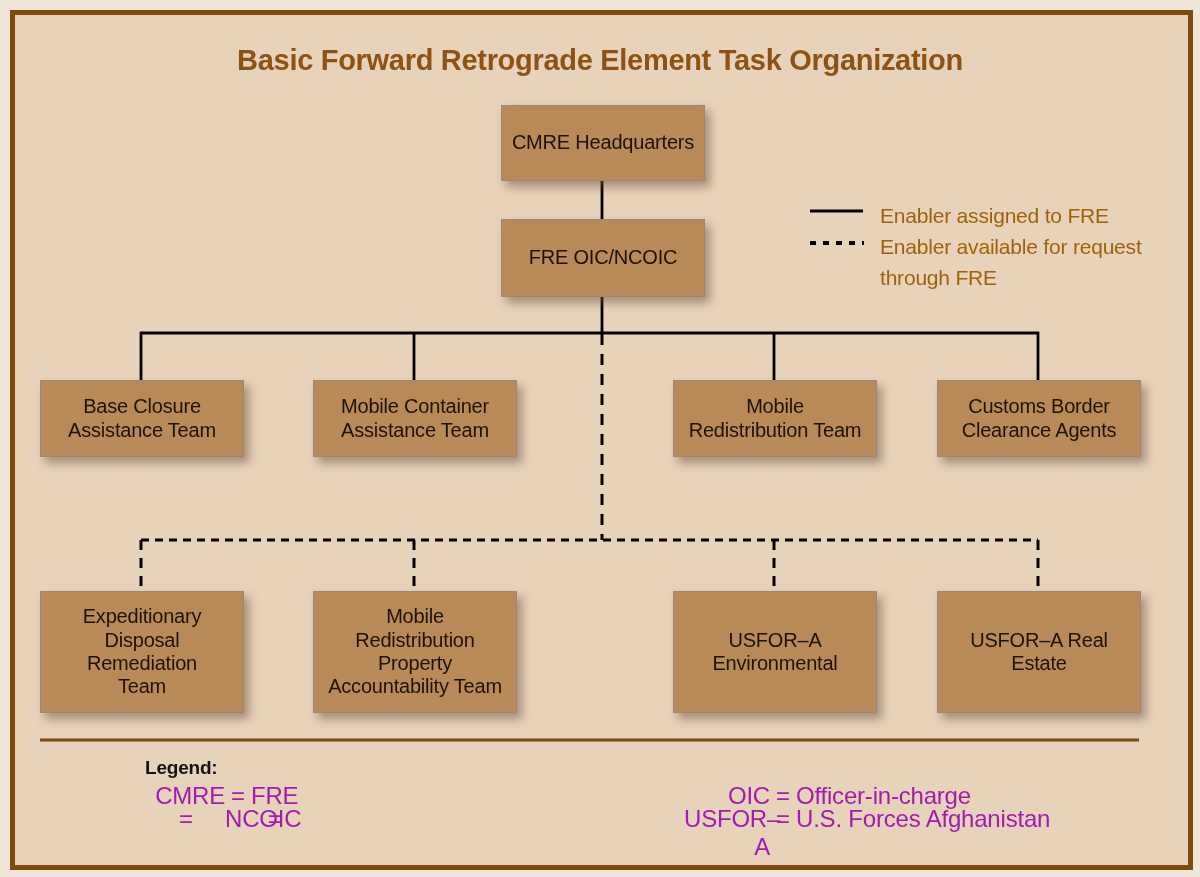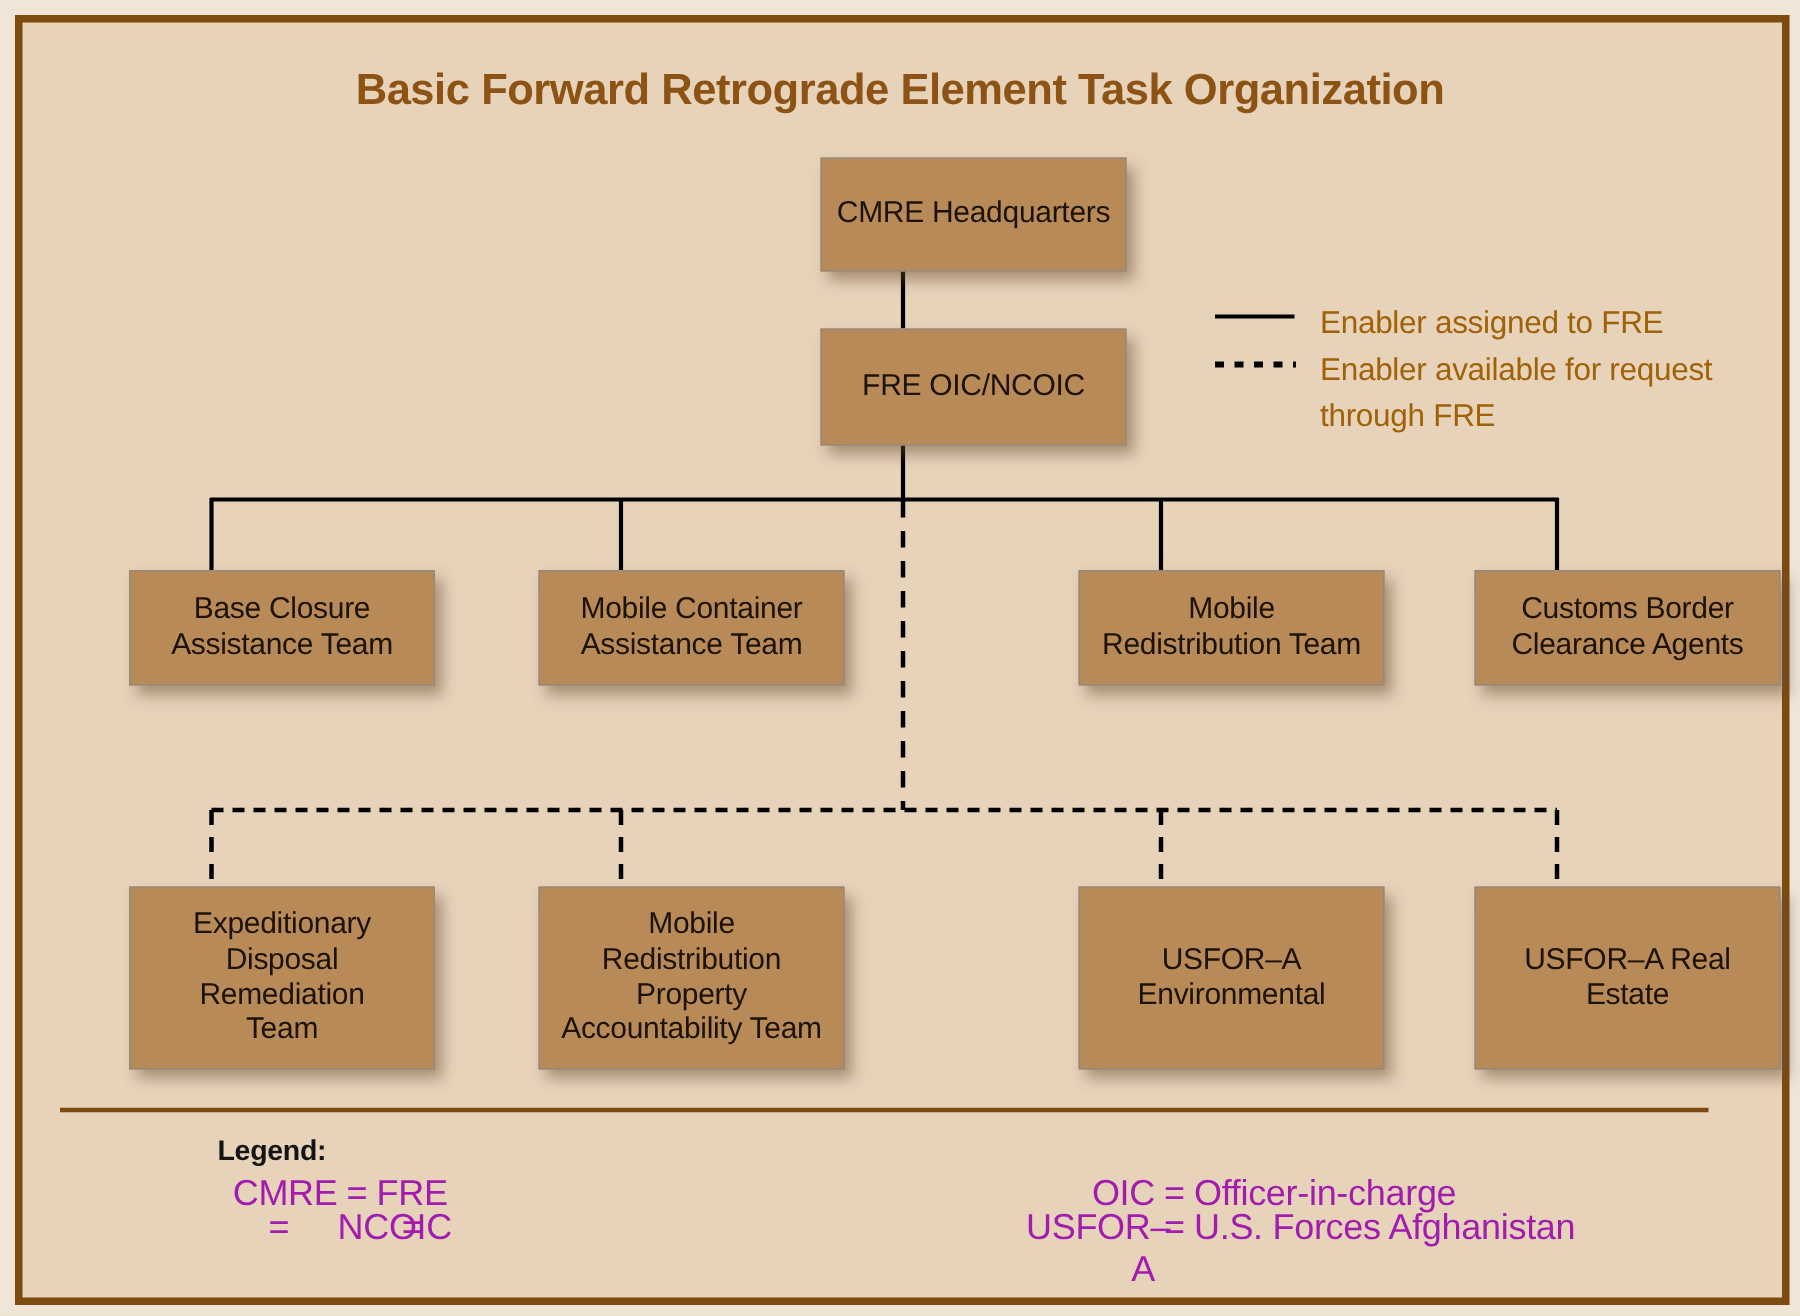--- a/index.html
+++ b/index.html
@@ -7,21 +7,21 @@
   .stage{position:relative;width:1200px;height:877px;background:#f0e5d7;overflow:hidden;
          -webkit-font-smoothing:antialiased;}
   .frame{position:absolute;left:10px;top:10px;width:1183px;height:860px;box-sizing:border-box;
          border:5px solid #7d4b10;background:#e7d2ba;}
   .page-title{position:absolute;left:0;right:0;top:44px;text-align:center;
          font-size:29px;font-weight:bold;letter-spacing:-0.3px;color:#8d5314;}
   .obox{position:absolute;background:#b78a58;border:1px solid #95897a;
         box-shadow:5px 6px 9px rgba(104,77,50,0.5);
         color:#1d1206;font-size:20px;line-height:1.17;letter-spacing:-0.2px;
         display:flex;align-items:center;justify-content:center;text-align:center;
-        white-space:pre-line;margin-left:46px;}
+        white-space:pre-line;}
   .box-root{left:501px;top:105px;width:202px;height:74px;}
   .box-lead{left:501px;top:219px;width:202px;height:76px;}
   .box-a0{left:40px;top:380px;width:202px;height:75px;}
   .box-a1{left:313px;top:380px;width:202px;height:75px;}
   .box-a2{left:673px;top:380px;width:202px;height:75px;}
   .box-a3{left:937px;top:380px;width:202px;height:75px;}
   .box-v0{left:40px;top:591px;width:202px;height:120px;}
   .box-v1{left:313px;top:591px;width:202px;height:120px;}
   .box-v2{left:673px;top:591px;width:202px;height:120px;}
   .box-v3{left:937px;top:591px;width:202px;height:120px;}

